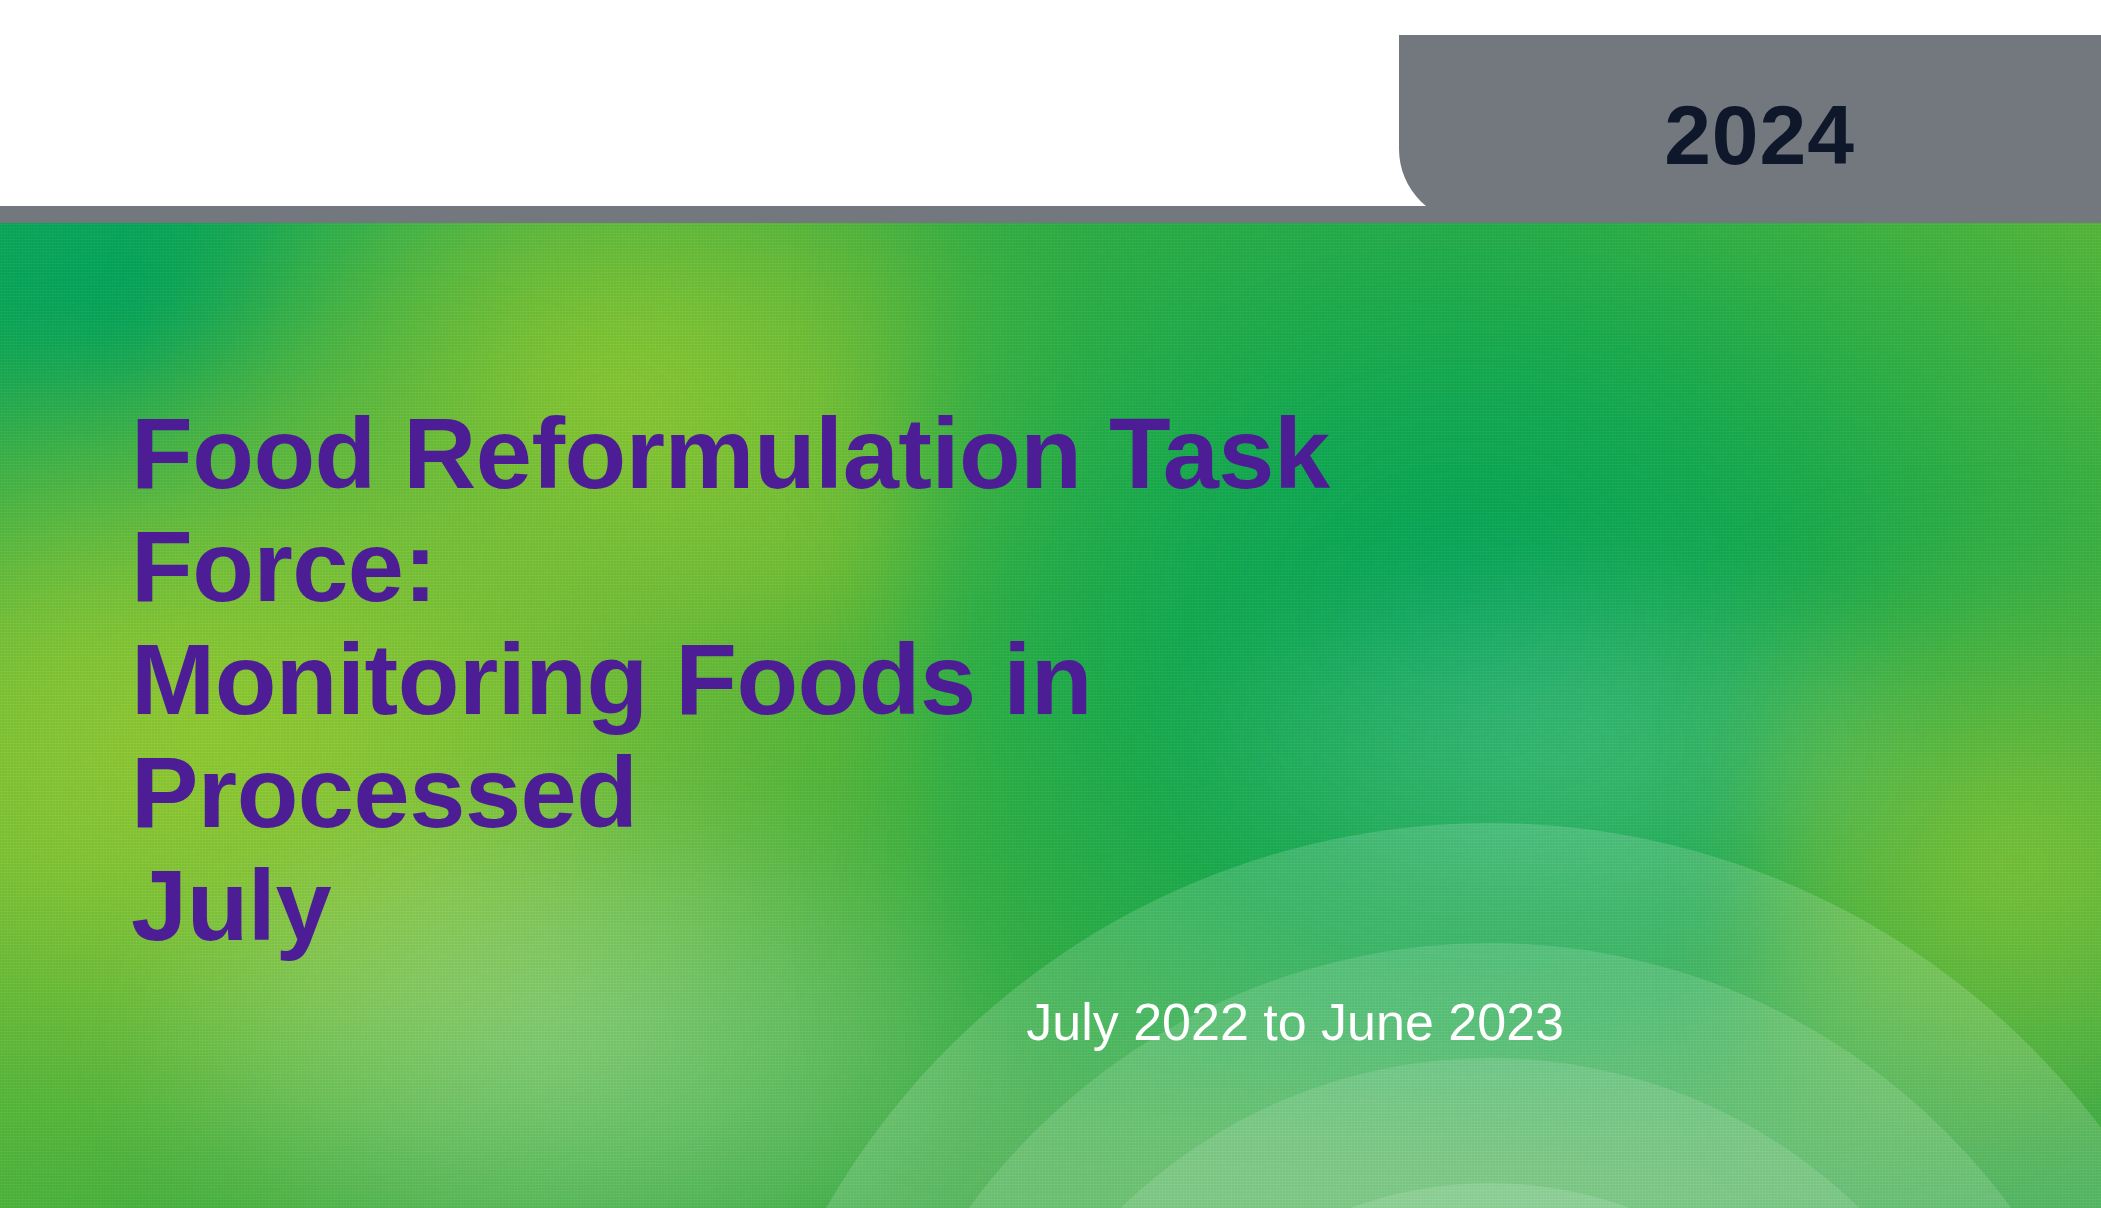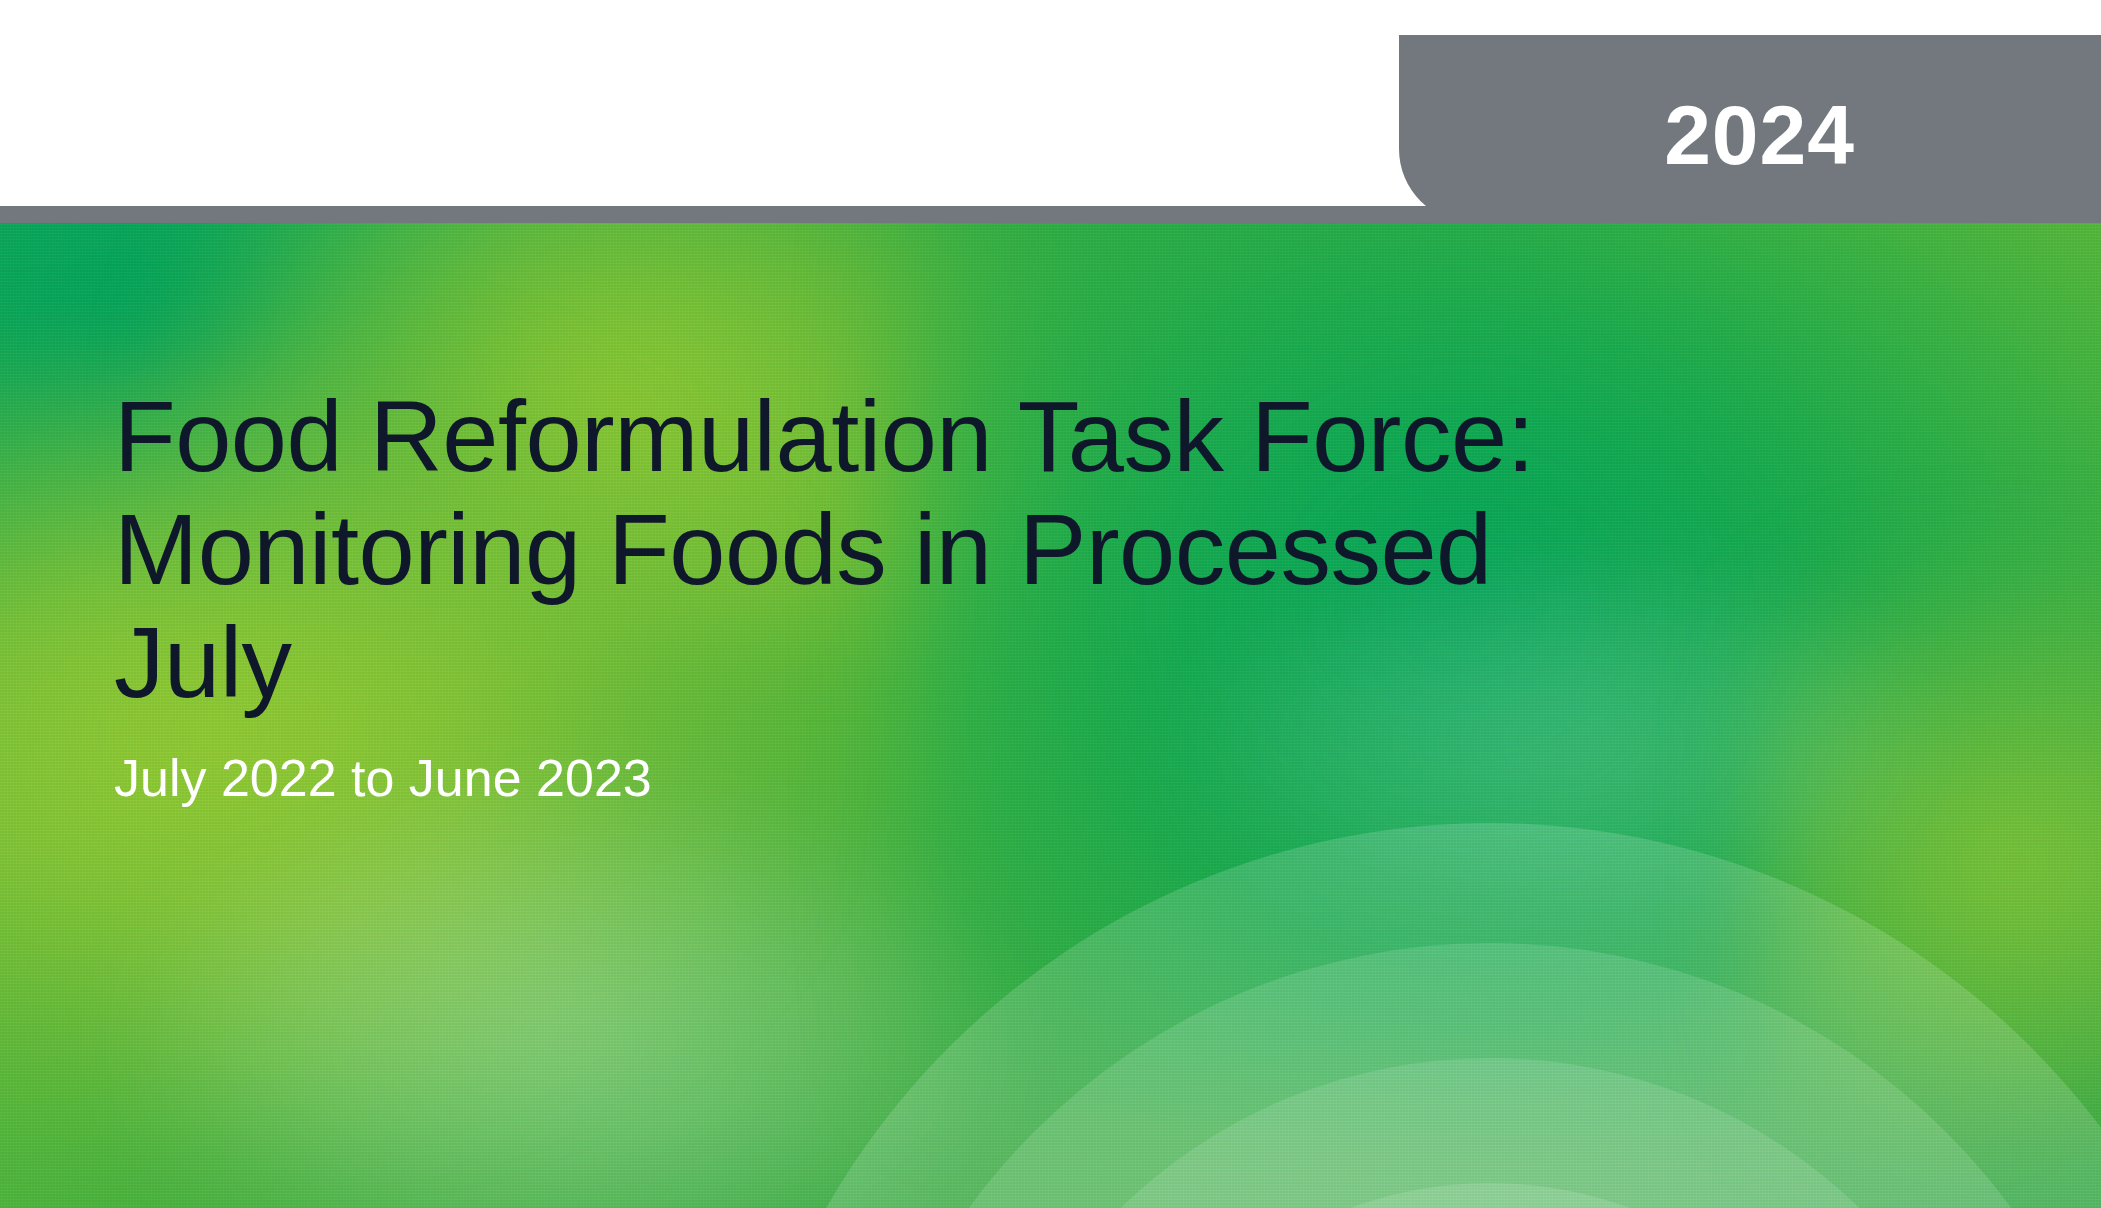--- a/index.html
+++ b/index.html
@@ -49,21 +49,21 @@
     background: #73787f;
     border-bottom-left-radius: 74px;
   }
 
   .year-label {
     position: absolute;
     right: 246px;
     top: 58px;
     font-size: 84px;
     font-weight: bold;
-    color: #ffffff;
+    color: #0f172a;
     letter-spacing: 1px;
     line-height: 1;
     white-space: nowrap;
   }
 
   
   .hero {
     position: absolute;
     left: 0;
     top: 223px;
@@ -243,34 +243,35 @@
   }
 
   
   .title-block {
     position: absolute;
     left: 114px;
     top: 157px;
     width: 1450px;
   }
   .cover-title {
-    margin: 0;
+    margin: 17px;
     font-size: 101px;
-    font-weight: normal;
+    font-weight: bold;
     line-height: 1.12;
-    color: #0f172a;
+    color: #4c1d95;
     letter-spacing: -0.5px;
   }
   .cover-subtitle {
     margin: 28px 0 0 0;
     font-size: 52px;
     font-weight: normal;
     line-height: 1.2;
     color: #ffffff;
     letter-spacing: 0px;
+    text-align: right;
   }
 </style>
 </head>
 <body>
 
 <div class="slide">
 
   <div class="header-zone">
     <div class="header-strip"></div>
     <div class="year-block">

